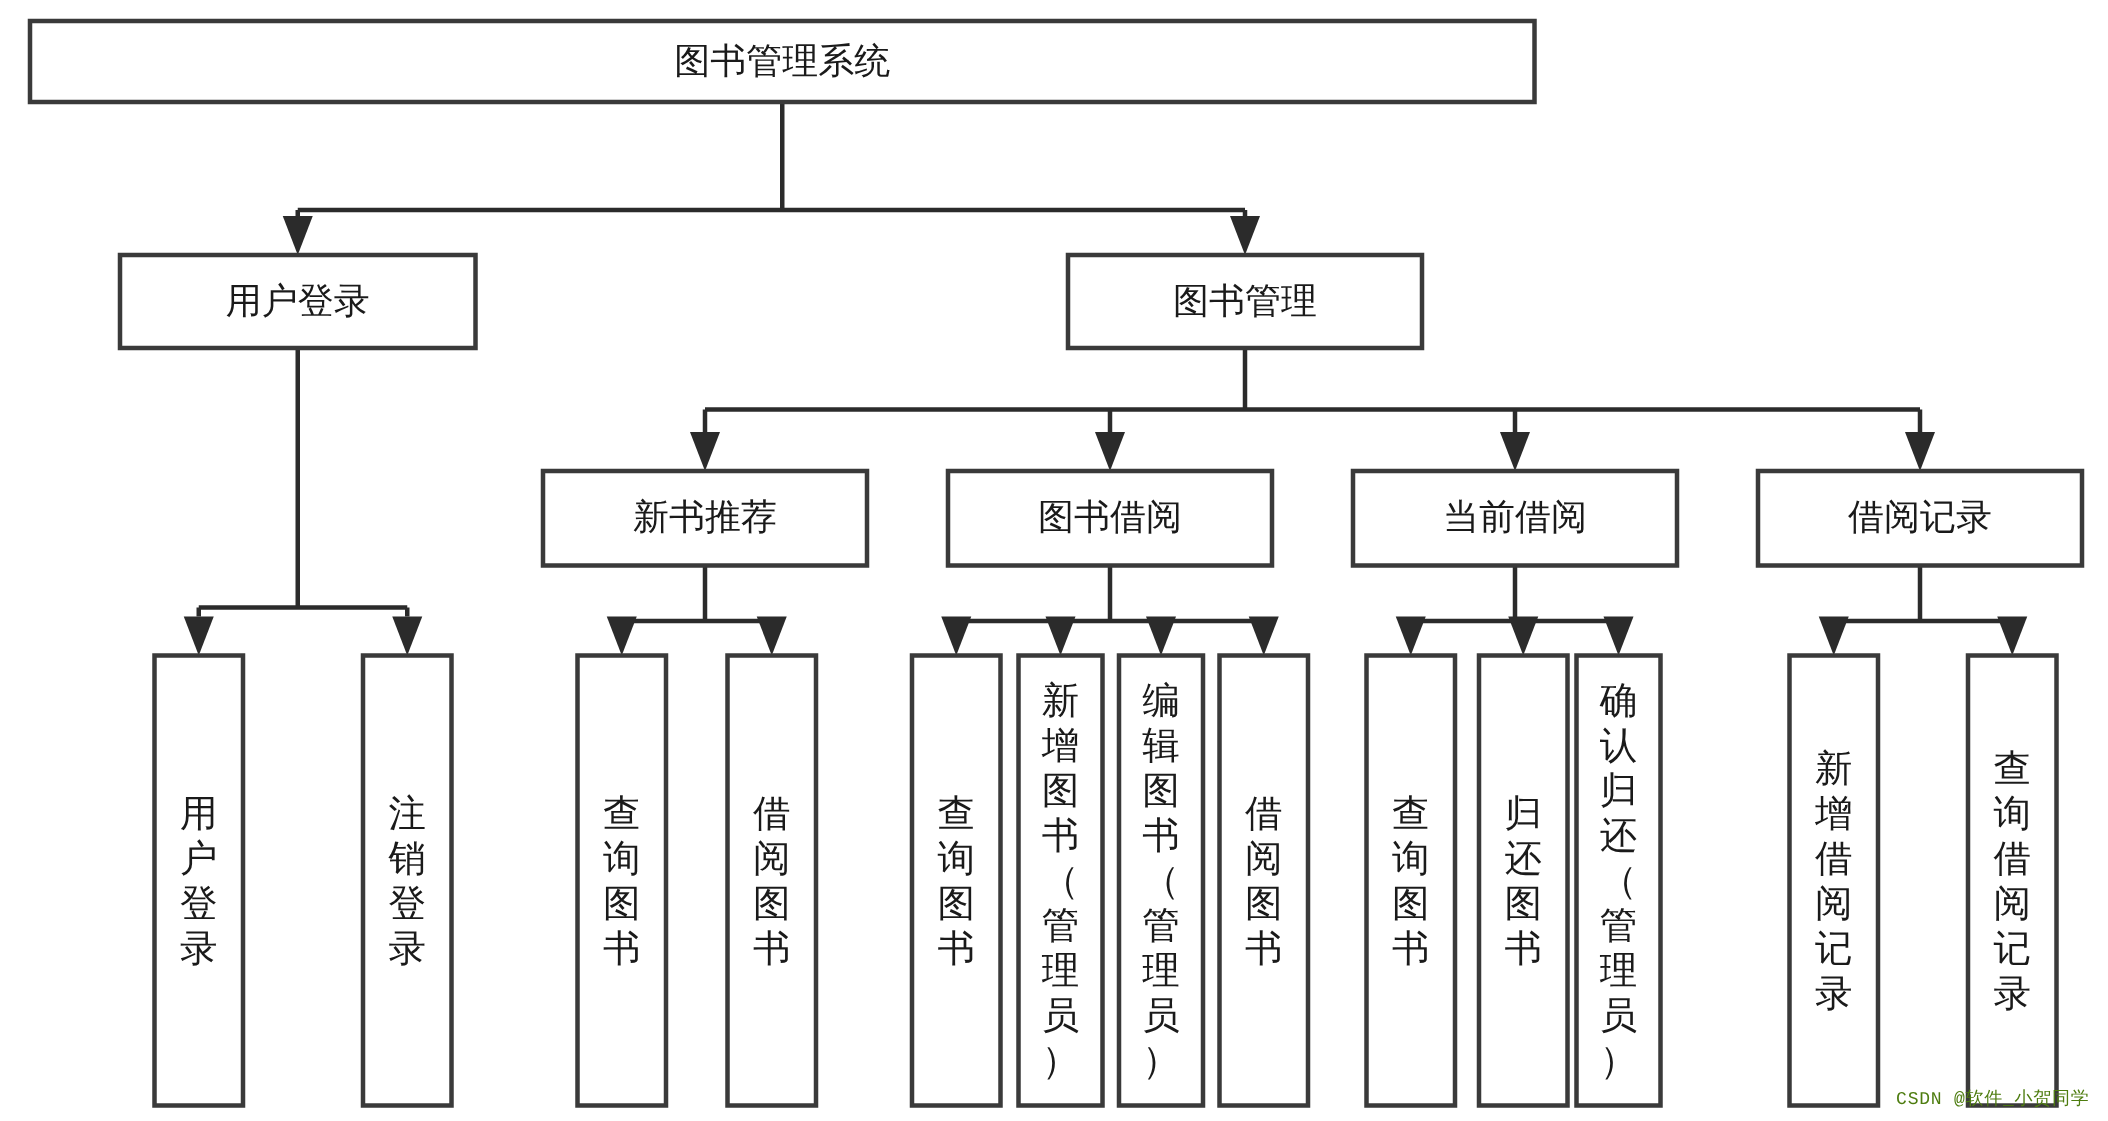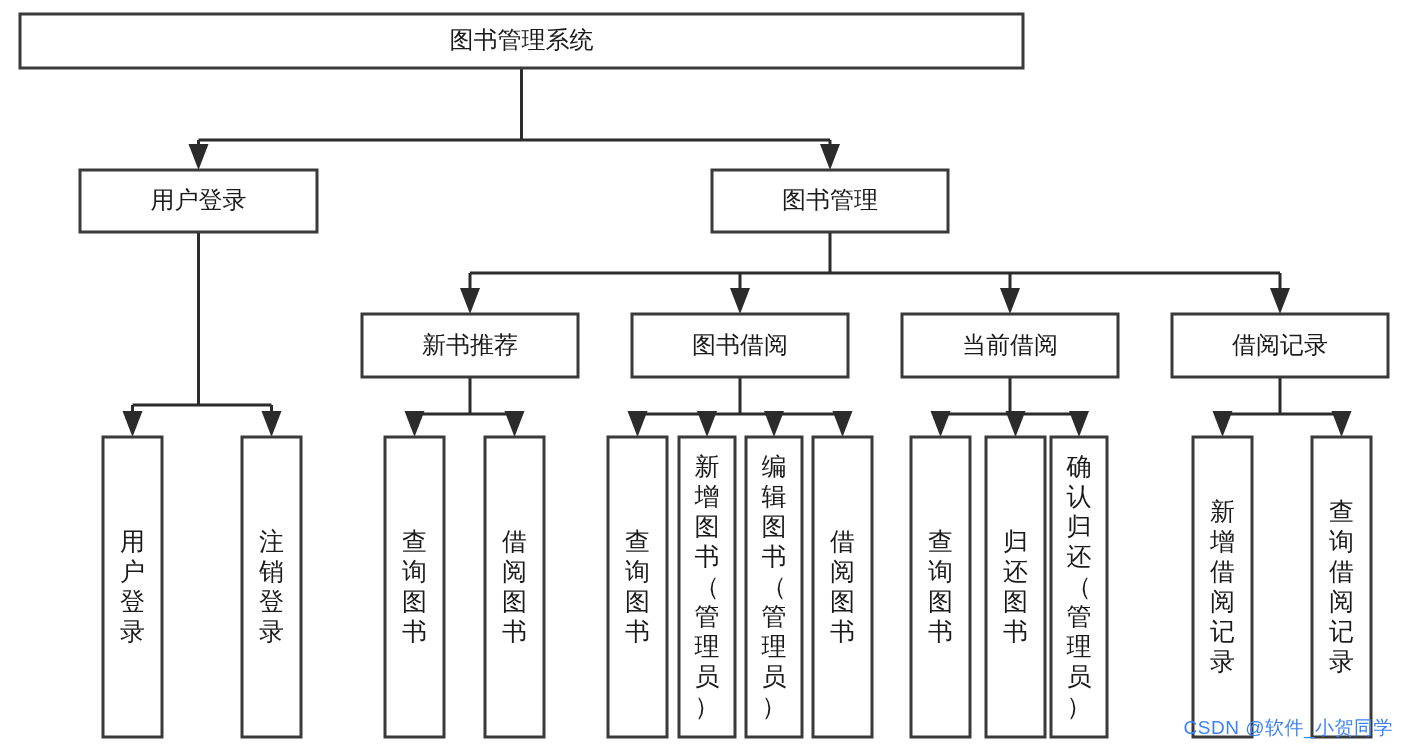--- a/index.html
+++ b/index.html
@@ -51,23 +51,23 @@
     fill: none;
   }
   .arrow-head {
     fill: #2b2b2b;
     stroke: none;
   }
   .watermark {
     position: absolute;
     right: 12px;
     bottom: 6px;
-    font-family: Liberation Sans, sans-serif;
-    font-size: 19px;
-    color: #3b82f6;
+    font-family: Liberation Mono, monospace;
+    font-size: 12px;
+    color: #4d7c0f;
     letter-spacing: 0.5px;
     white-space: nowrap;
     pointer-events: none;
   }
 </style>
 </head>
 <body>
 
 <div id="canvas">
   <svg class="diagram" viewBox="0 0 1405 747">

